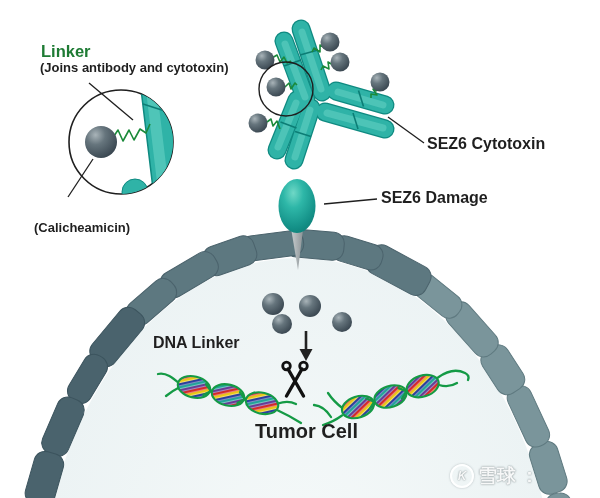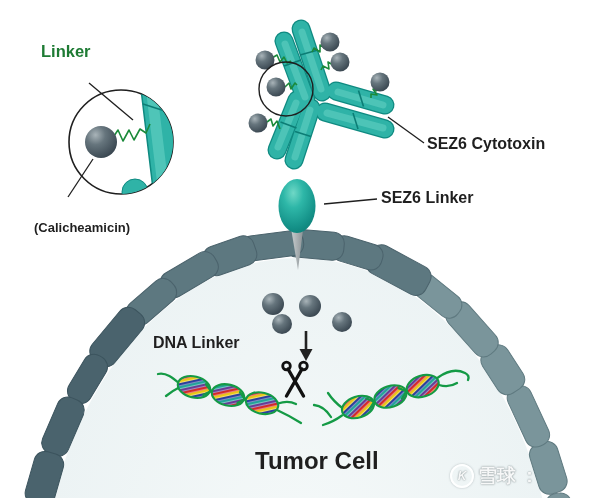--- a/index.html
+++ b/index.html
@@ -13,21 +13,21 @@
          font-family:"Liberation Sans", sans-serif;}
   .stage svg{position:absolute;left:0;top:0;}
   .lbl{position:absolute;font-weight:700;color:var(--ink);white-space:nowrap;line-height:1.1;}
   .linker-title{left:41px;top:42px;font-size:16.5px;color:var(--label-green);}
   .linker-sub{left:40px;top:61px;font-size:13px;}
   .cyto-title{left:36px;top:199px;font-size:16px;color:var(--label-slate);}
   .cyto-sub{left:34px;top:221px;font-size:13px;}
   .ab-label{left:427px;top:135px;font-size:16px;}
   .prot-label{left:381px;top:189px;font-size:16px;}
   .dna-label{left:153px;top:334px;font-size:16px;}
-  .tumor-label{left:255px;top:448px;font-size:24px;}
+  .tumor-label{left:255px;top:420px;font-size:20px;}
   .watermark{position:absolute;left:450px;top:463px;display:flex;align-items:center;gap:4px;
     font-size:19px;font-weight:700;color:rgba(255,255,255,.93);
     text-shadow:0 0 2px rgba(105,118,122,.65), 0 0 1px rgba(105,118,122,.6);}
   .wm-logo{width:20px;height:20px;border:2.4px solid rgba(255,255,255,.93);border-radius:50%;
     display:flex;align-items:center;justify-content:center;font-size:12px;font-style:italic;
     box-shadow:0 0 2px rgba(105,118,122,.5);}
   .blob-dark{fill:var(--mem-dark);stroke:#3c545e;stroke-width:1;}
   .blob-mid{fill:var(--mem-mid);stroke:#4b636c;stroke-width:1;}
   .blob-light{fill:var(--mem-light);stroke:#5f7a80;stroke-width:1;}
   .cap-outline{stroke:var(--teal-dark);stroke-width:19;stroke-linecap:round;fill:none;}
@@ -224,23 +224,24 @@
       <ellipse class="dna-lens" cx="390.4" cy="396.5" rx="16.5" ry="10.5" transform="rotate(-17.9 390.4 396.5)"></ellipse>
       <path class="dna-strand" d="M398.6,388.1 Q406.5,391.3 414.4,394.5"></path>
       <path class="dna-strand" d="M402,398.5 Q406.5,391.3 411,384.1"></path>
       <ellipse class="dna-lens" cx="422.7" cy="386.1" rx="16.5" ry="10.5" transform="rotate(-17.9 422.7 386.1)"></ellipse>
       <path class="dna-strand" d="M438,377.5 C447,371 457,369 465,373 Q470,375.5 468,380"></path>
       <path class="dna-strand" d="M439,385 Q449,388 457,383"></path>
     </g>
   </svg>
 
   <div class="lbl linker-title">Linker</div>
+  <div class="lbl linker-sub">(Joins antibody and cytotoxin)</div>
   <div class="lbl cyto-sub">(Calicheamicin)</div>
   <div class="lbl ab-label">SEZ6 Cytotoxin</div>
-  <div class="lbl prot-label">SEZ6 Linker</div>
+  <div class="lbl prot-label">SEZ6 Damage</div>
   <div class="lbl dna-label">DNA Linker</div>
   <div class="lbl tumor-label">Tumor Cell</div>
 
   <div class="watermark">
     <span class="wm-logo">
         <span>K</span>
       </span>
     <span>雪球</span>
       <span>：</span>
   </div>

